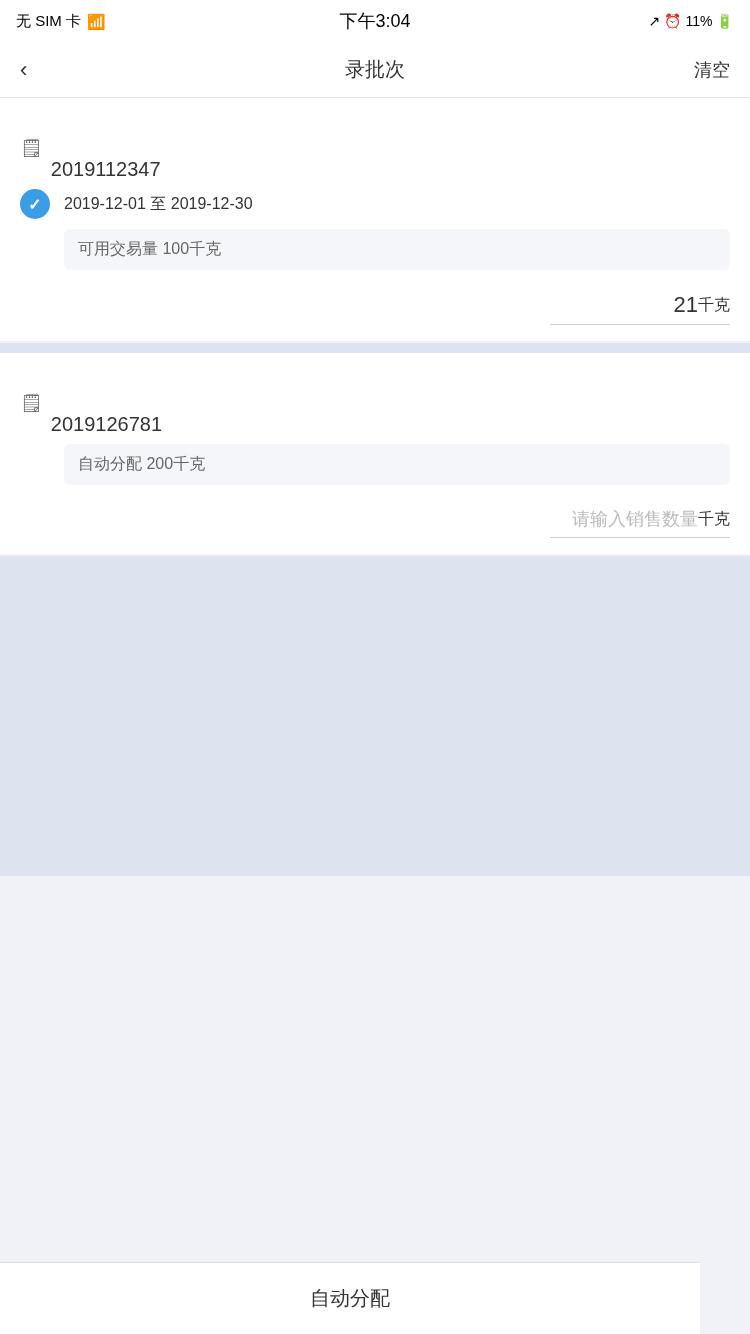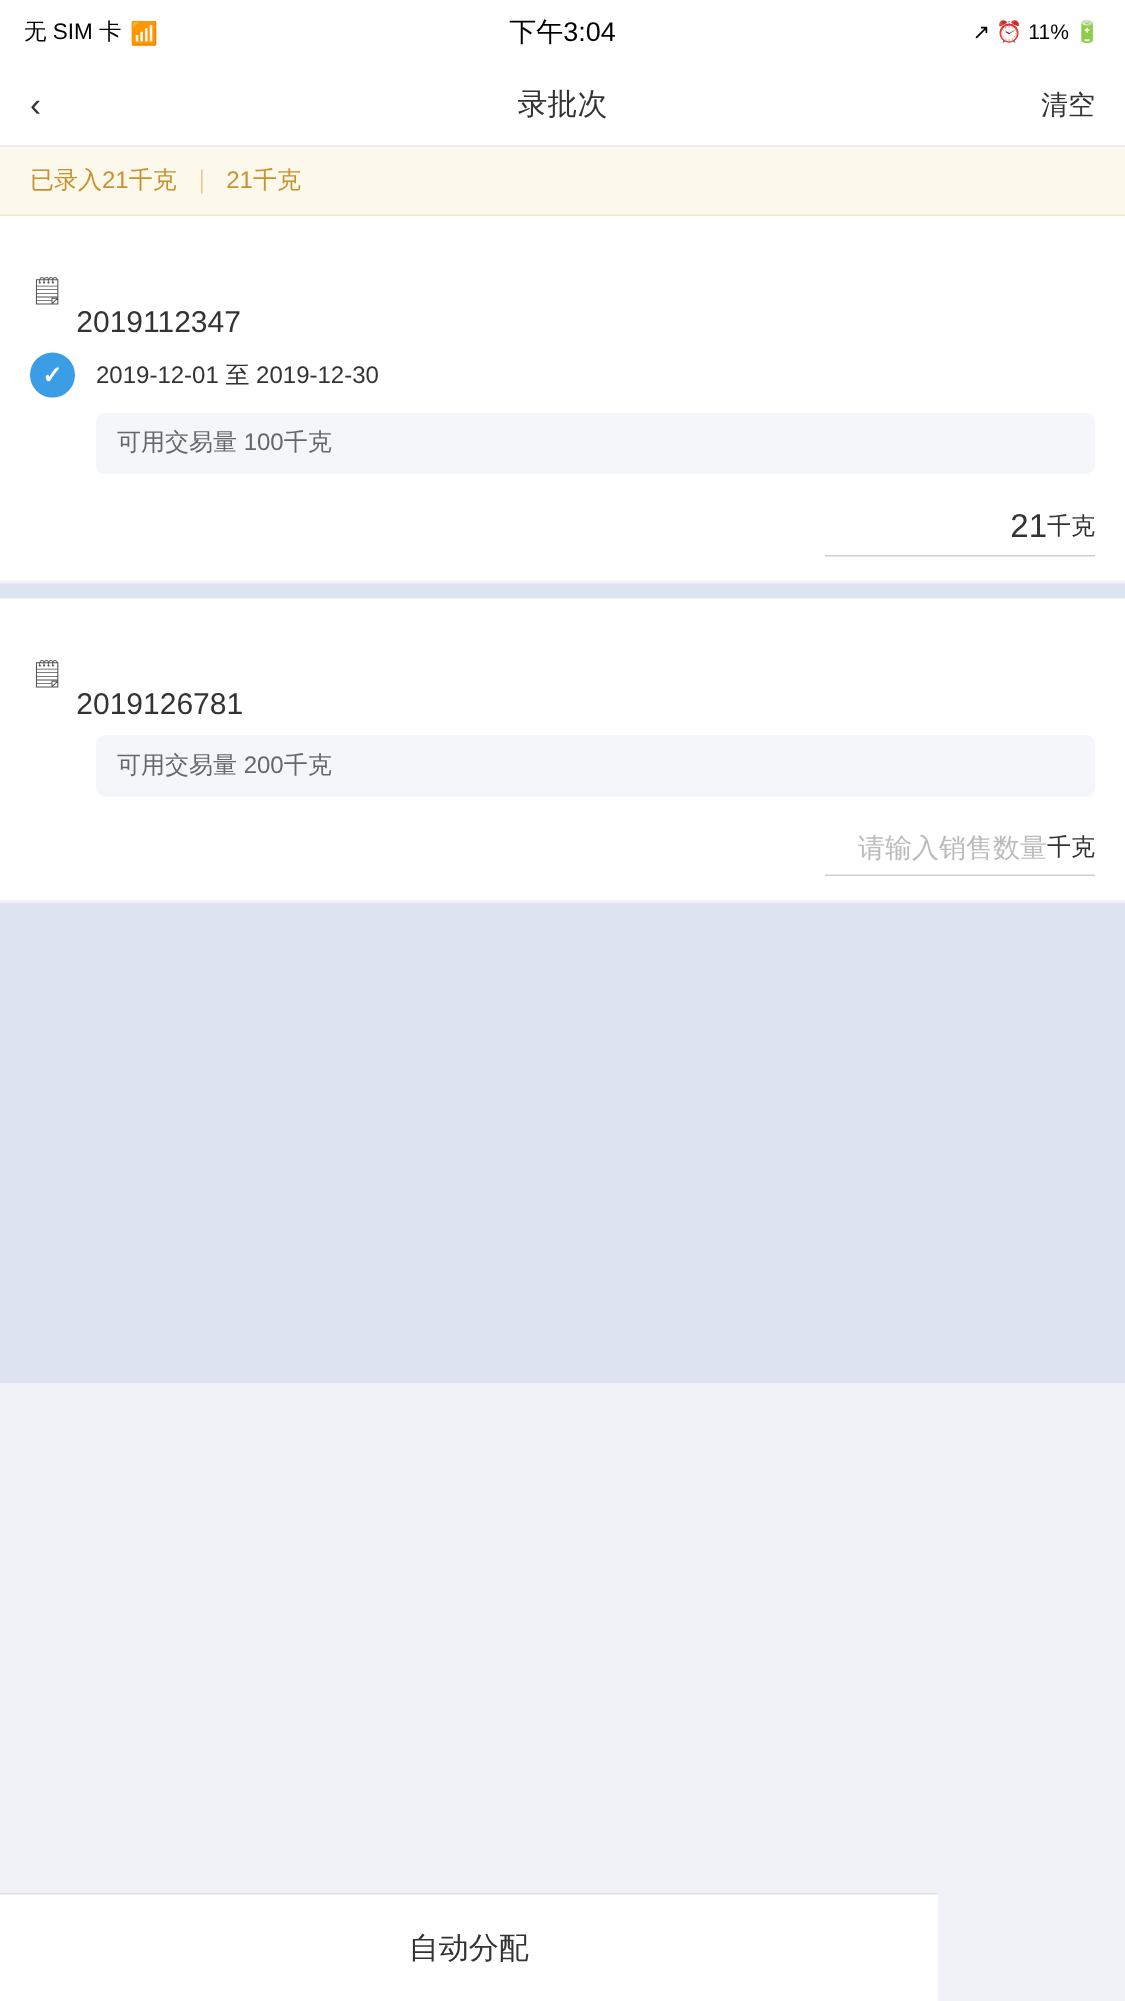--- a/index.html
+++ b/index.html
@@ -194,21 +194,21 @@
       background: #dde3ef;
       flex: 1;
       min-height: 320px;
     }
 
     
     .bottom-bar {
       position: fixed;
       bottom: 0;
       left: 0;
-      width: 625px;
+      width: 700px;
       height: 72px;
       display: flex;
       background: #ef4444;
     }
     .btn-auto {
       flex: 1;
       display: flex;
       align-items: center;
       justify-content: center;
       font-size: 20px;
@@ -261,25 +261,20 @@
   </div>
 
   <div class="nav-bar" style="position:relative;">
     <span class="nav-back">‹</span>
     <span class="nav-title">录批次</span>
     <span class="nav-clear">清空</span>
   </div>
 
   <div class="content-area">
 
-    <div class="summary-bar">
-      <span class="summary-item">已录入21千克</span>
-      <div class="summary-divider"></div>
-      <span class="summary-item">21千克</span>
-    </div>
 
     <div class="card">
       <div class="batch-header">
         <span class="batch-icon">🗒</span>
         <span class="batch-id">2019112347</span>
       </div>
       <div class="batch-row">
         <div class="radio-btn checked"></div>
         <span class="batch-date">2019-12-01 至 2019-12-30</span>
       </div>
@@ -291,21 +286,21 @@
       <div class="quantity-divider"></div>
     </div>
 
     <div style="height:10px; background:#dde3ef;"></div>
 
     <div class="card">
       <div class="batch-header">
         <span class="batch-icon">🗒</span>
         <span class="batch-id">2019126781</span>
       </div>
-      <div class="avail-box">可用交易量 200千克</div>
+      <div class="avail-box">自动分配 200千克</div>
       <div class="quantity-row">
         <span class="quantity-input-placeholder">请输入销售数量</span>
         <span class="quantity-unit">千克</span>
       </div>
       <div class="quantity-divider"></div>
     </div>
 
     <div class="gray-area"></div>
   </div>
 

